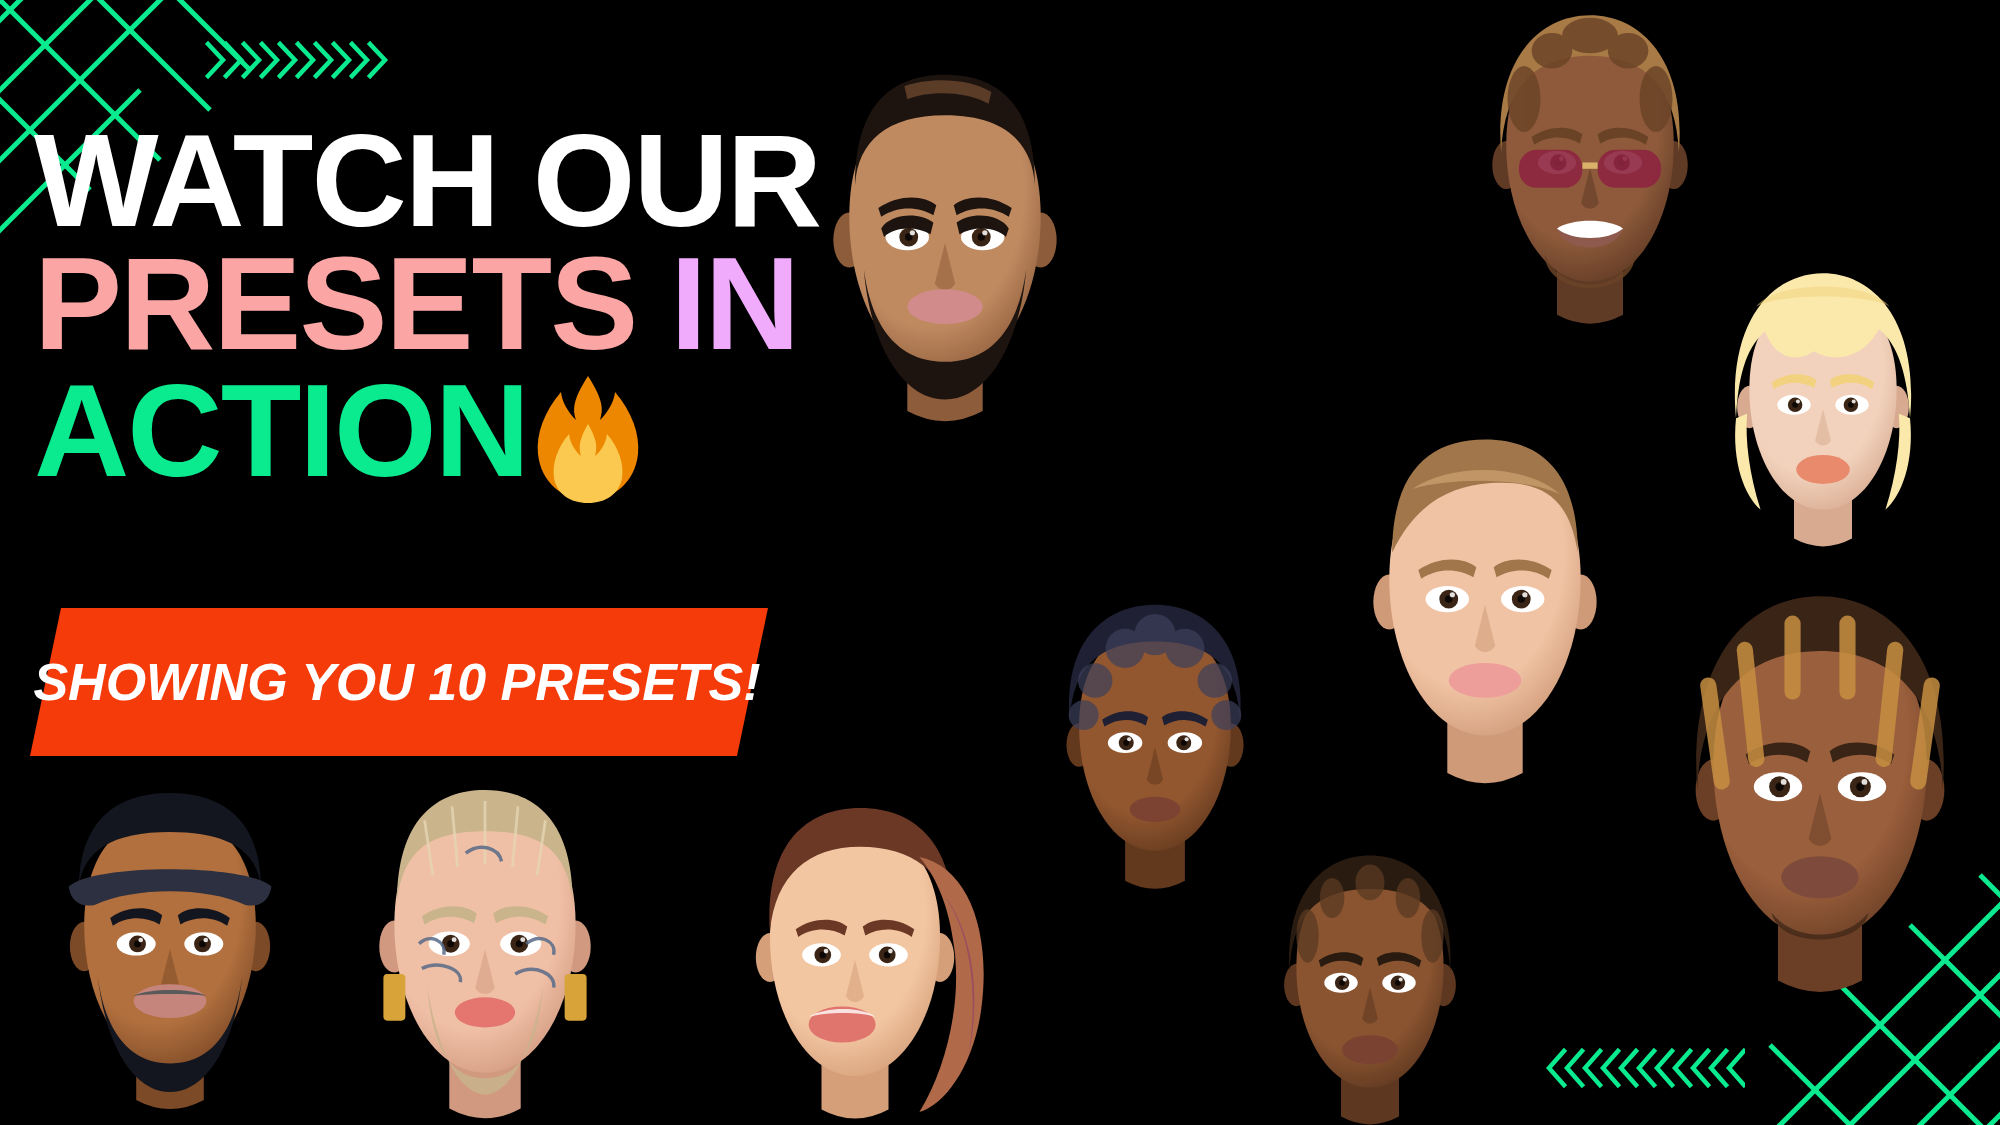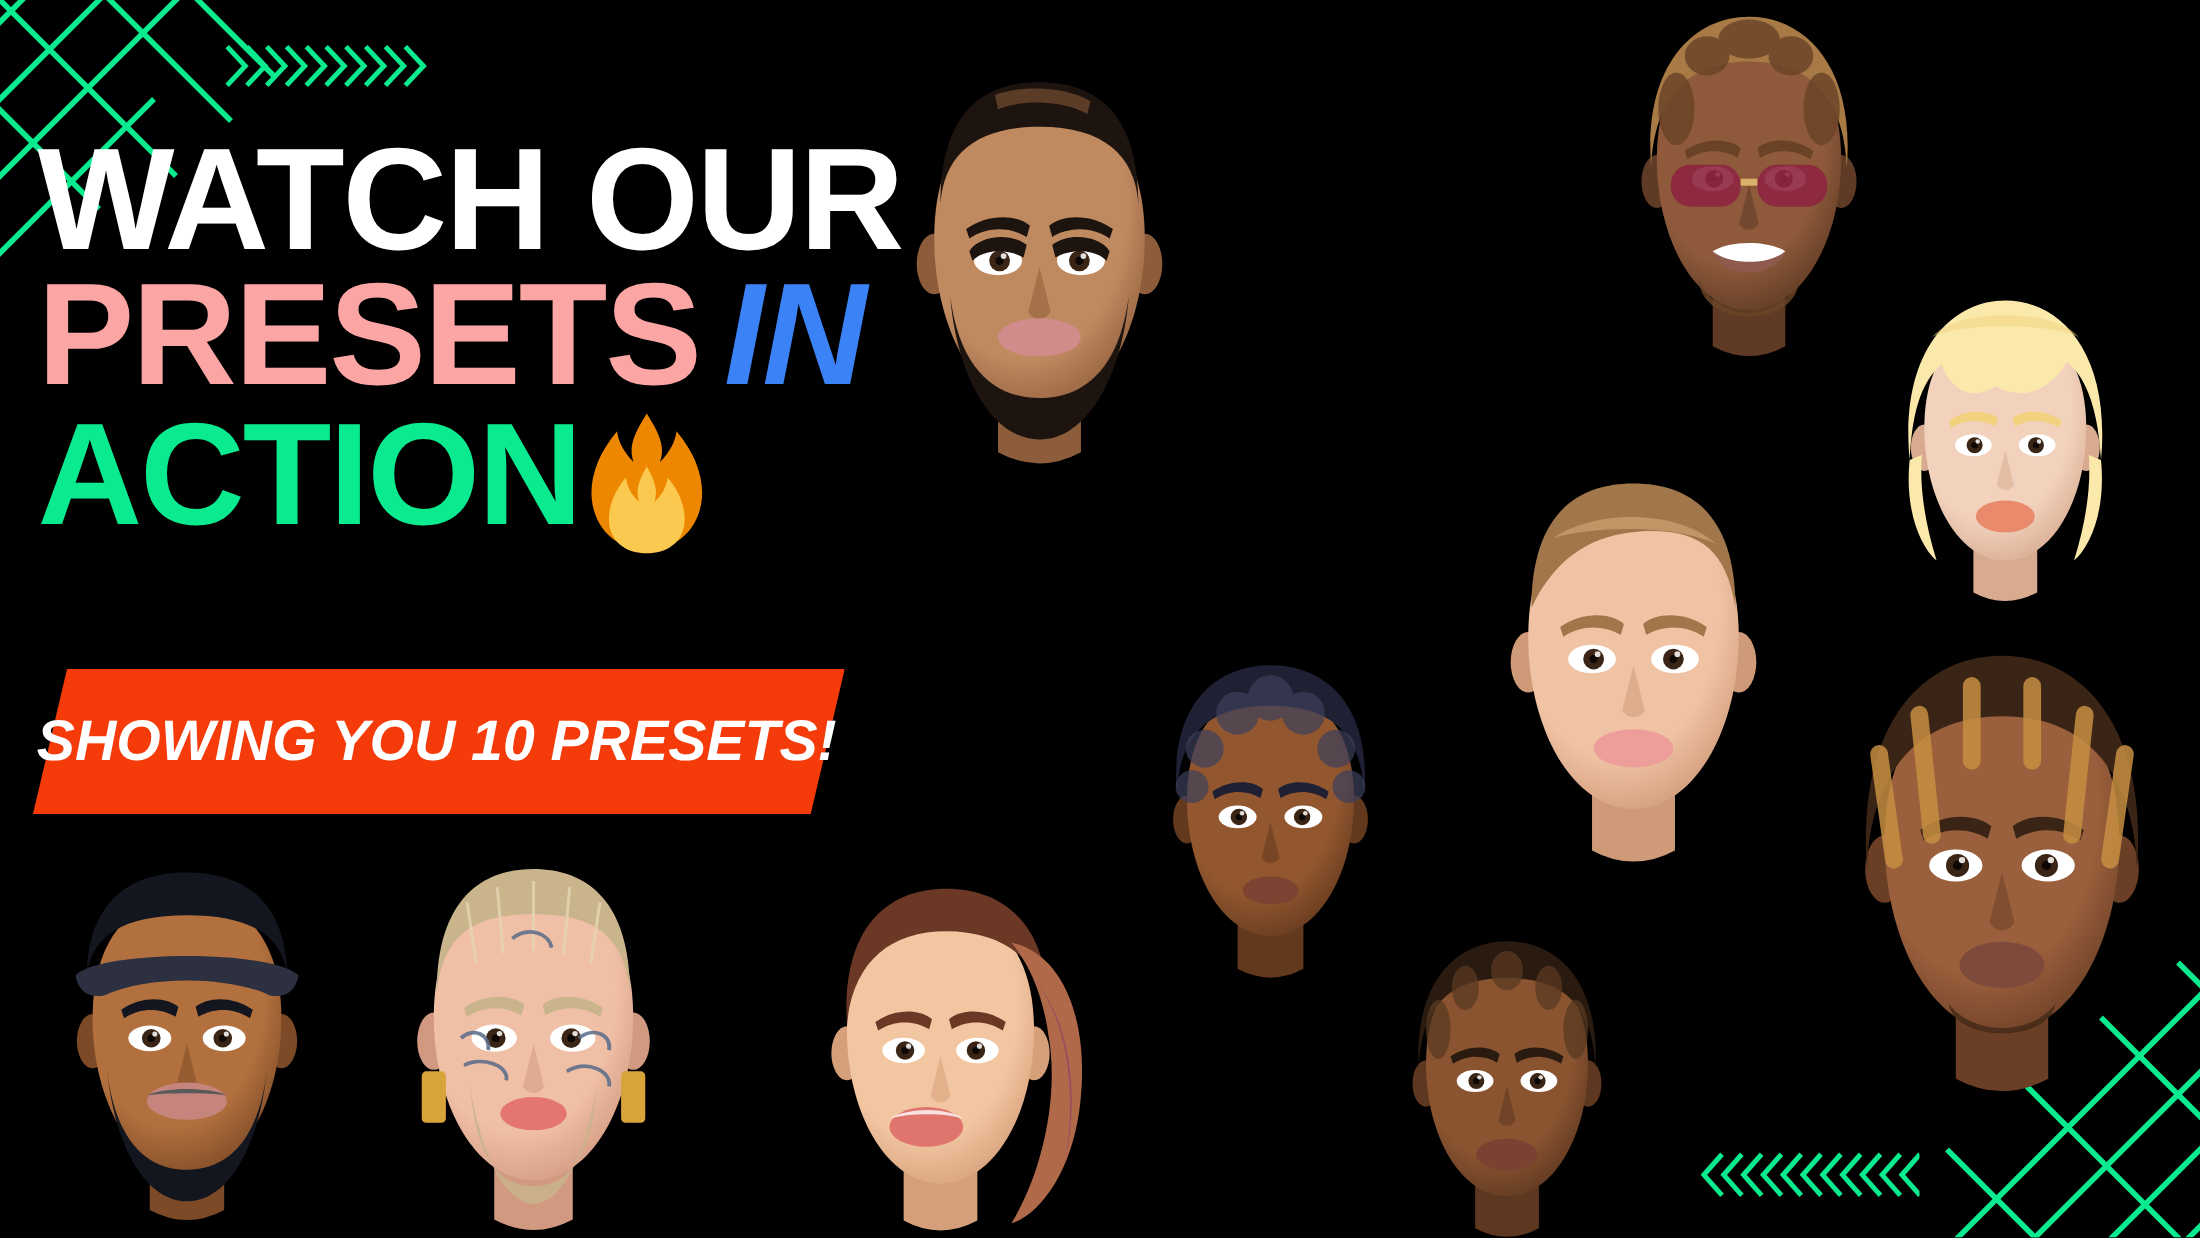--- a/index.html
+++ b/index.html
@@ -46,21 +46,21 @@
   #fire-emoji{
     display:inline-block;
     width:120px; height:132px;
     position:relative; top:6px;
   }
 
   
   #ribbon{
     position:absolute;
     left:30px; top:608px;
-    width:738px; height:132px;text-align:right;
+    width:738px; height:148px;text-align:right;
   }
   #ribbon-shape{
     position:absolute; inset:0;
     background:#f43b09;
     clip-path: polygon(4.2% 0%, 100% 0%, 95.8% 100%, 0% 100%);
   }
   #ribbon-text{
     position:absolute;
     left:0; right:0; top:0; bottom:0;
     display:flex; align-items:center; justify-content:center;
@@ -564,21 +564,21 @@
         <path d="M22 84 C40 66 160 66 178 84 C176 96 168 100 158 98 C128 84 72 84 42 98 C32 100 24 96 22 84 Z" fill="#2c3040"></path>
     <path d="M44 150 C50 206 72 242 100 242 C128 242 150 206 156 150 C150 200 128 220 100 220 C72 220 50 200 44 150 Z" fill="#14161f"></path>
         <ellipse cx="100" cy="172" rx="28" ry="13" fill="#c6857c"></ellipse>
         <path d="M72 168 C84 162 116 162 128 168 C116 166 84 166 72 168 Z" fill="#5a5a5a"></path>
   </svg>
       </div>
     </div>
 
   <div id="headline">
     <div class="hl-line hl-white" style="color: rgb(255, 255, 255);">WATCH OUR</div>
-    <div class="hl-line"><span class="hl-white" style="color: #fca5a5;">PRESETS</span><span class="hl-green" style="margin-left: 22px; color: #3b82f6; font-style: italic;">IN</span></div>
+    <div class="hl-line"><span class="hl-white" style="color: #fca5a5;">PRESETS</span><span class="hl-green" style="margin-left: 34px; color: #f0abfc;">IN</span></div>
     <div class="hl-line" id="hl-3">
       <span class="hl-green" style="color: rgb(10, 235, 143);">ACTION</span>
       <span id="fire-emoji">
         <svg viewBox="0 0 120 132">
           <path d="M60 4 C46 26 44 36 48 48 C40 40 34 30 33 20 C16 40 8 62 10 82 C13 110 34 128 60 128 C86 128 107 110 110 82 C112 62 104 40 87 20 C86 30 80 40 72 48 C76 36 74 26 60 4 Z" fill="#ee8700"></path>
           <path d="M60 52 C52 66 50 74 53 84 C46 78 42 70 41 62 C29 76 24 92 26 106 C29 122 42 131 60 131 C78 131 91 122 94 106 C96 92 91 76 79 62 C78 70 74 78 67 84 C70 74 68 66 60 52 Z" fill="#fbc94f"></path>
         </svg>
       </span>
     </div>
   </div>

